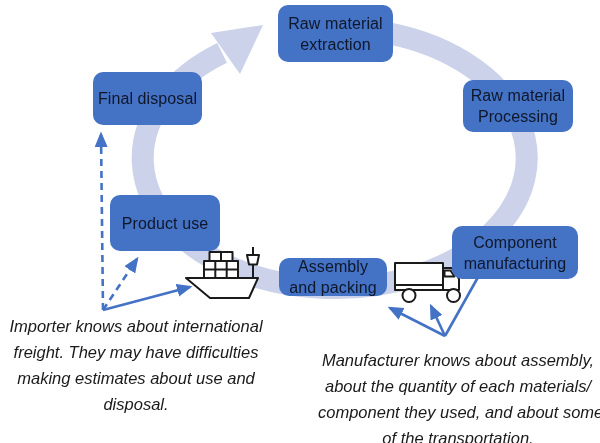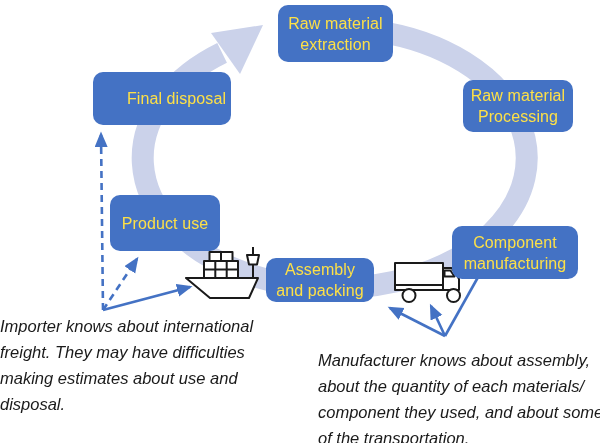--- a/index.html
+++ b/index.html
@@ -2,27 +2,27 @@
 <html><head>
 <meta charset="utf-8">
 <style>
   html,body{margin:0;padding:0;background:#ffffff;}
   .stage{
     position:relative;width:600px;height:443px;background:#ffffff;
     font-family:"Liberation Sans",sans-serif;overflow:hidden;
   }
   .layer{position:absolute;left:0;top:0;}
   .node{
-    position:absolute;background:#4472C4;color:#fde047;border-radius:10px;
+    position:absolute;background:#4472C4;color:#0f172a;border-radius:10px;
     display:flex;align-items:center;justify-content:center;text-align:center;
     font-size:16px;line-height:21px;white-space:pre-line;letter-spacing:.1px;
   }
   .note{
     position:absolute;color:#1a1a1a;font-style:italic;font-size:16.5px;
-    line-height:26px;white-space:pre;
+    line-height:26px;text-align:center;white-space:pre;
   }
 </style>
 </head>
 <body>
 
 <div class="stage">
 
   <svg class="layer" width="600" height="443" viewBox="0 0 600 443">
     <defs>
       <marker id="ah" markerWidth="7" markerHeight="6" refX="5" refY="2.5" orient="auto" markerUnits="strokeWidth">
@@ -69,26 +69,26 @@
 
   <div class="node" style="left:278px;top:5px;width:115px;height:57px;">Raw material
 extraction</div>
 
   <div class="node" style="left:463px;top:80px;width:110px;height:52px;">Raw material
 Processing</div>
 
   <div class="node" style="left:452px;top:205px;width:126px;height:53px;margin-top:21px;">Component
 manufacturing</div>
 
-  <div class="node" style="left:266px;top:258px;width:108px;height:44px;text-align:center;">Assembly
+  <div class="node" style="left:279px;top:258px;width:108px;height:38px;text-align:center;">Assembly
 and packing</div>
 
   <div class="node" style="left:110px;top:195px;width:110px;height:56px;">Product use</div>
 
-  <div class="node" style="left:93px;top:72px;width:109px;height:53px;padding-left:29px;">Final disposal</div>
+  <div class="node" style="left:93px;top:72px;width:109px;height:53px;">Final disposal</div>
 
   <div class="note" style="left:0px;top:313px;width:272px;">Importer knows about international
 freight. They may have difficulties
 making estimates about use and
 disposal.</div>
 
   <div class="note" style="left:318px;top:347px;width:280px;">Manufacturer knows about assembly,
 about the quantity of each materials/
 component they used, and about some
 of the transportation.</div>

